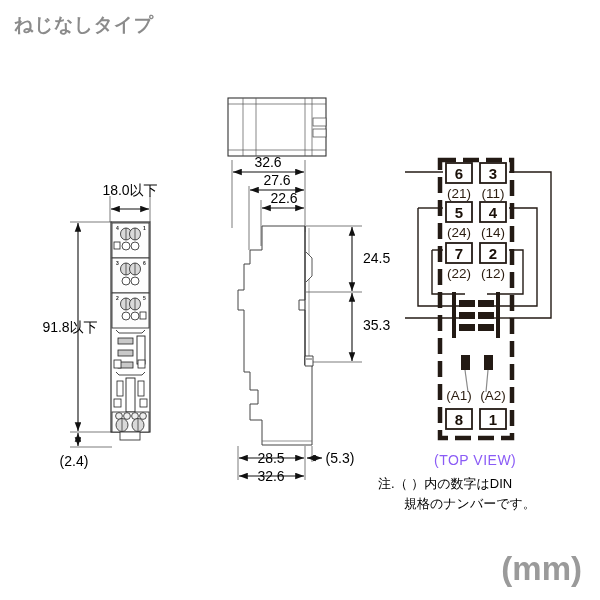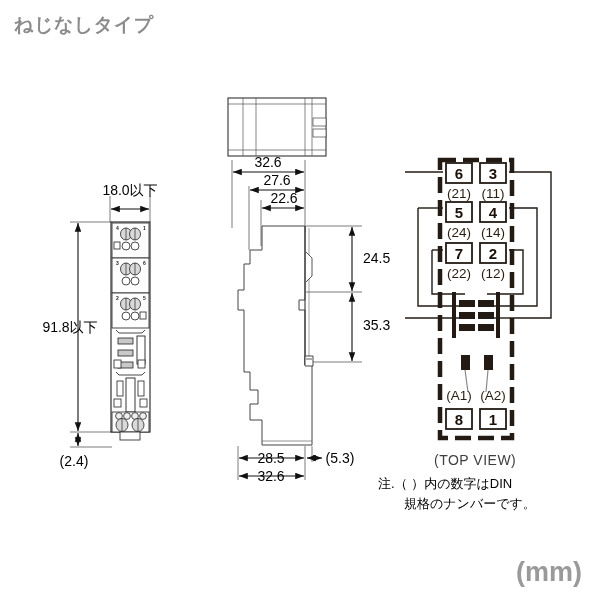--- a/index.html
+++ b/index.html
@@ -25,31 +25,31 @@
     top: 12px;
     font-size: 19px;
     font-weight: bold;
     color: #8b8b8b;
     letter-spacing: 0.5px;
   }
   .unit-label {
     position: absolute;
     right: 18px;
     bottom: 12px;
-    font-size: 27px;
+    font-size: 33px;
     font-weight: bold;
     color: #9a9a9a;
     letter-spacing: 0px;
   }
   .topview-caption {
     position: absolute;
     left: 434px;
     top: 452px;
     font-size: 14px;
-    color: #404040;
+    color: #8b5cf6;
     letter-spacing: 0.5px;
   }
   .note-block {
     position: absolute;
     left: 378px;
     top: 474px;
     font-size: 13px;
     color: #000;
     line-height: 1.55;
     white-space: pre;

